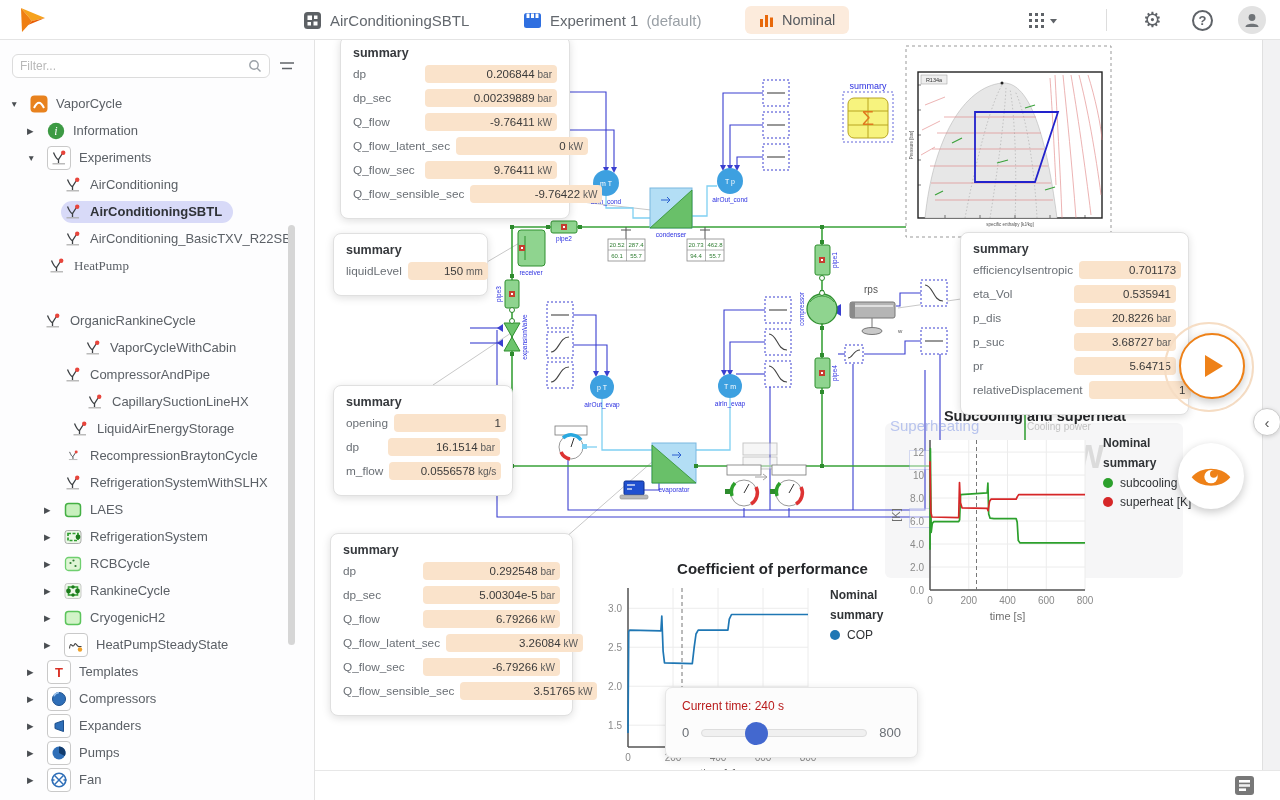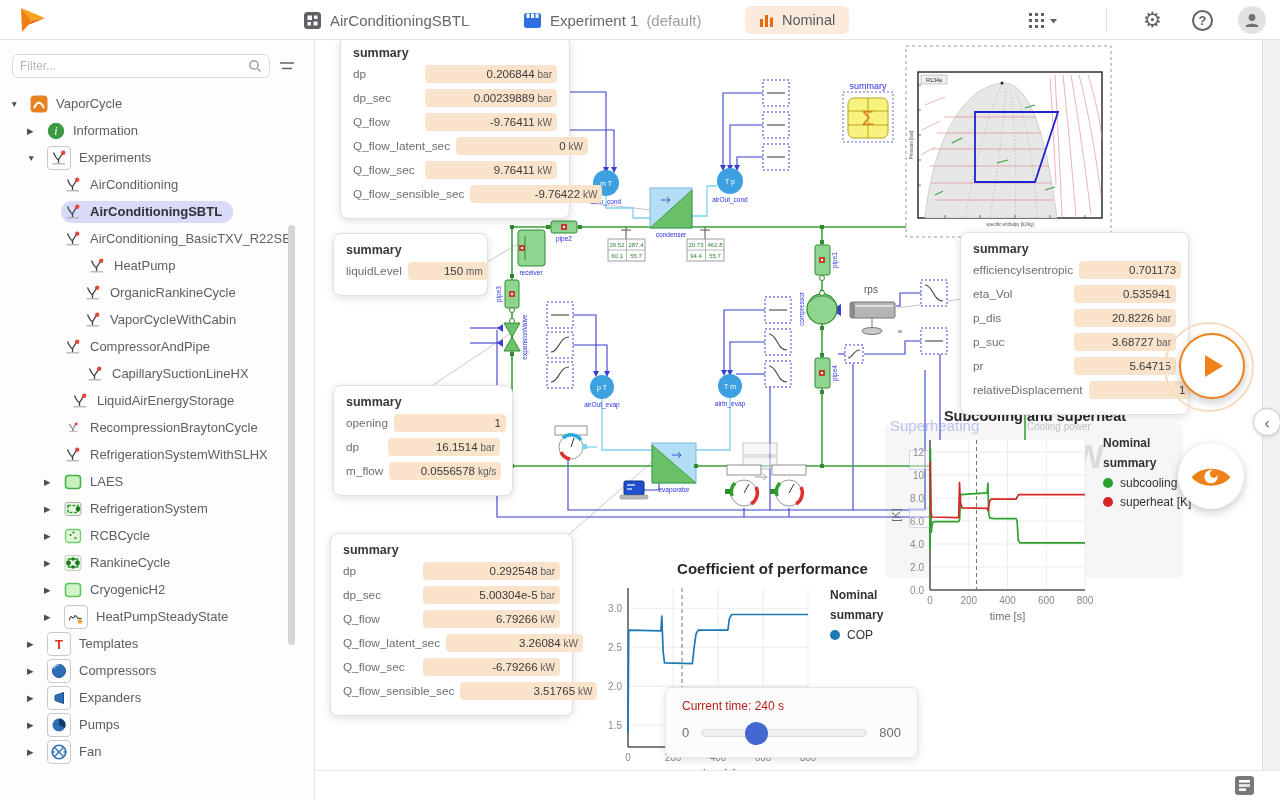--- a/index.html
+++ b/index.html
@@ -248,35 +248,35 @@
             <svg width="18" height="18" viewBox="0 0 18 18">
               <path d="M3.5 3.5 C6.5 10.5 7.5 10.5 8.5 10.5 L13 3.5" stroke="#3c4043" stroke-width="1.3" fill="none"></path>
               <line x1="8.5" y1="10.5" x2="8.5" y2="14" stroke="#3c4043" stroke-width="1.3"></line>
               <line x1="2.5" y1="14.8" x2="15" y2="14.8" stroke="#aaa" stroke-width="1.2"></line>
               <circle cx="13.2" cy="3.8" r="2.2" fill="#e8453c"></circle>
             </svg>
           </span>
           <span class="tlabel">AirConditioning_BasicTXV_R22SB</span>
         </span>
       </div>
-      <div class="trow" style="padding-left: 68px;">
+      <div class="trow" style="padding-left: 28px; font-family: Liberation Serif, serif;">
         <span class="exp"></span>
         <span class="rinner">
           <span class="ticon">
             <svg width="18" height="18" viewBox="0 0 18 18">
               <path d="M3.5 3.5 C6.5 10.5 7.5 10.5 8.5 10.5 L13 3.5" stroke="#3c4043" stroke-width="1.3" fill="none"></path>
               <line x1="8.5" y1="10.5" x2="8.5" y2="14" stroke="#3c4043" stroke-width="1.3"></line>
               <line x1="2.5" y1="14.8" x2="15" y2="14.8" stroke="#aaa" stroke-width="1.2"></line>
               <circle cx="13.2" cy="3.8" r="2.2" fill="#e8453c"></circle>
             </svg>
           </span>
           <span class="tlabel">HeatPump</span>
         </span>
       </div>
-      <div class="trow" style="padding-left: 64px;">
+      <div class="trow" style="padding-left: 24px; margin-top: 28px;">
         <span class="exp"></span>
         <span class="rinner">
           <span class="ticon">
             <svg width="18" height="18" viewBox="0 0 18 18">
               <path d="M3.5 3.5 C6.5 10.5 7.5 10.5 8.5 10.5 L13 3.5" stroke="#3c4043" stroke-width="1.3" fill="none"></path>
               <line x1="8.5" y1="10.5" x2="8.5" y2="14" stroke="#3c4043" stroke-width="1.3"></line>
               <line x1="2.5" y1="14.8" x2="15" y2="14.8" stroke="#aaa" stroke-width="1.2"></line>
               <circle cx="13.2" cy="3.8" r="2.2" fill="#e8453c"></circle>
             </svg>
           </span>

